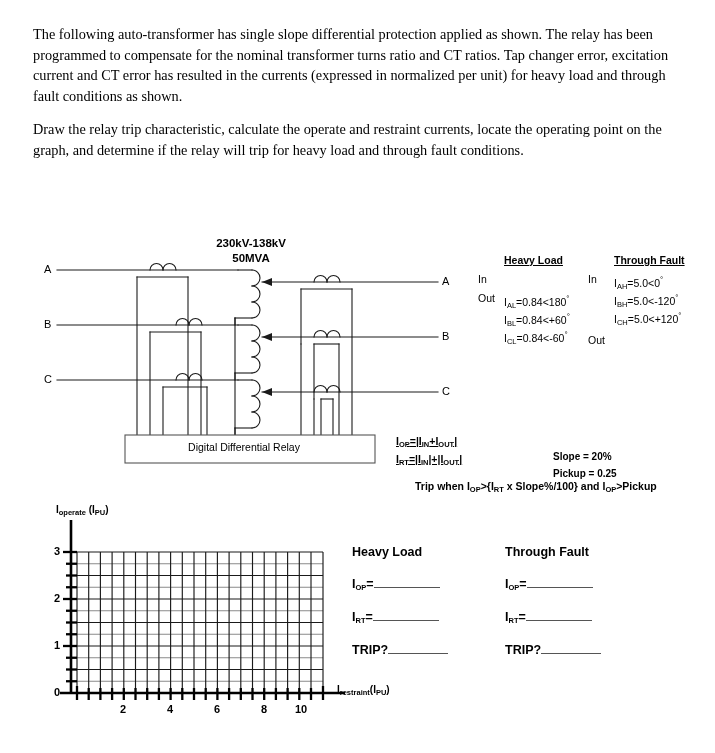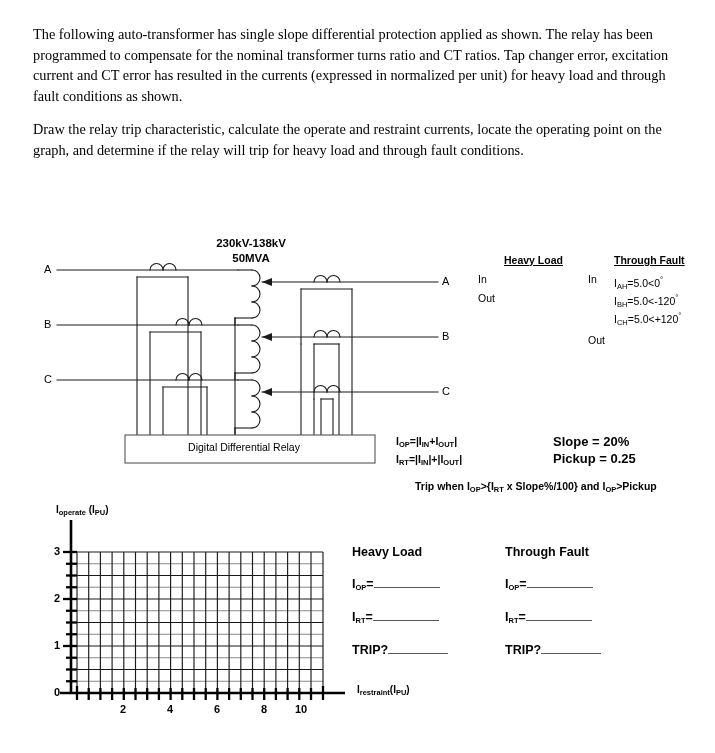--- a/index.html
+++ b/index.html
@@ -93,25 +93,26 @@
   #hl-currents .cur-head { margin-left: 26px; }
   #tf-currents .cur-head { margin-left: 26px; }
 
   
   #equations {
     position: absolute;
     left: 396px; top: 433px;
     font-size: 10.5px;
     line-height: 17px;
     white-space: nowrap;
+    text-decoration: underline;
   }
   #settings {
     position: absolute;
-    left: 553px; top: 433px;
-    font-size: 13px;
+    left: 553px; top: 448px;
+    font-size: 10px;
     line-height: 17px;
     white-space: nowrap;
   }
   #trip-rule {
     position: absolute;
     left: 415px; top: 480px;
     font-size: 10.5px;
     font-weight: bold;
     white-space: nowrap;
   }
@@ -131,21 +132,20 @@
     font-size: 10px;
     font-weight: bold;
     white-space: nowrap;
   }
   #xaxis-title {
     position: absolute;
     left: 337px; top: 684px;
     font-size: 10px;
     font-weight: bold;
     white-space: nowrap;
-    margin-left: 20px;
   }
   .ytick-label {
     position: absolute;
     font-size: 11px;
     font-weight: bold;
     text-align: right;
     width: 14px;
   }
   .xtick-label {
     position: absolute;
@@ -298,20 +298,25 @@
 
 <div class="dlabel" id="relay-label">Digital Differential Relay</div>
 
 <div class="cur-col" id="hl-currents">
   <div class="cur-head">Heavy Load</div>
   <div class="cur-block">
     <div class="cur-inout">In</div>
   </div>
   <div class="cur-block">
     <div class="cur-inout">Out</div>
+    <div class="cur-vals">
+      <div><span>I</span><sub>AL</sub><span>=0.84&lt;180</span><sup class="deg">°</sup></div>
+      <div><span>I</span><sub>BL</sub><span>=0.84&lt;+60</span><sup class="deg">°</sup></div>
+      <div><span>I</span><sub>CL</sub><span>=0.84&lt;-60</span><sup class="deg">°</sup></div>
+    </div>
   </div>
 </div>
 
 <div class="cur-col" id="tf-currents">
   <div class="cur-head">Through Fault</div>
   <div class="cur-block">
     <div class="cur-inout">In</div>
     <div class="cur-vals">
       <div><span>I</span><sub>AH</sub><span>=5.0&lt;0</span><sup class="deg">°</sup></div>
       <div><span>I</span><sub>BH</sub><span>=5.0&lt;-120</span><sup class="deg">°</sup></div>

